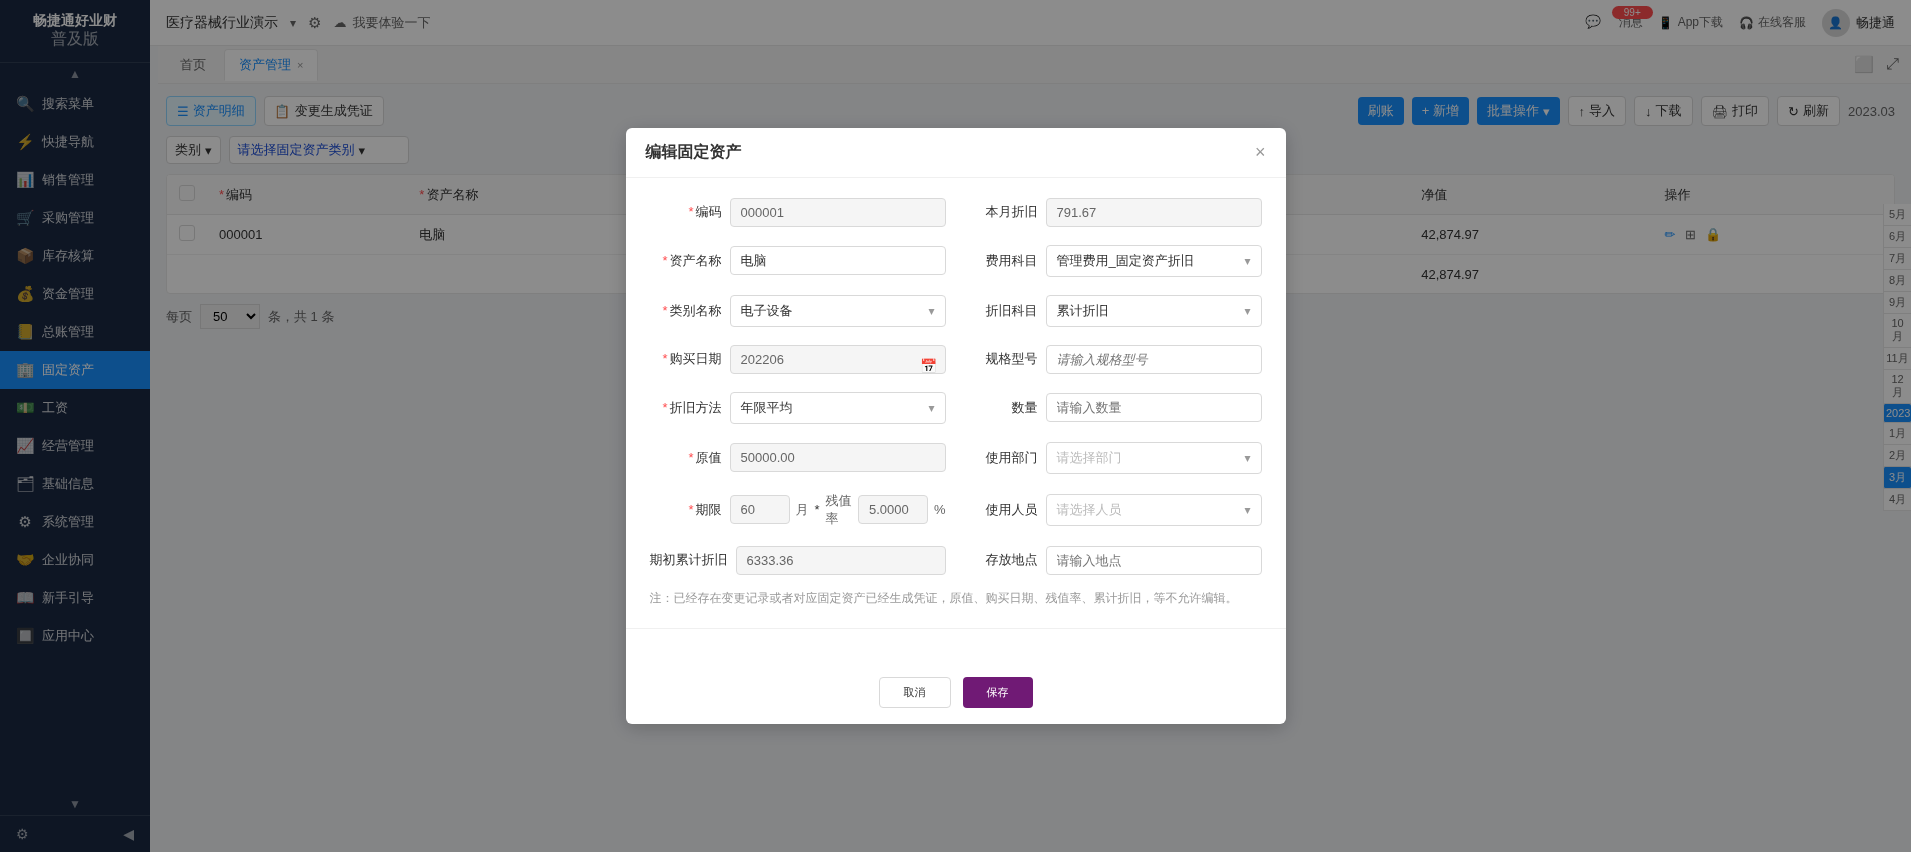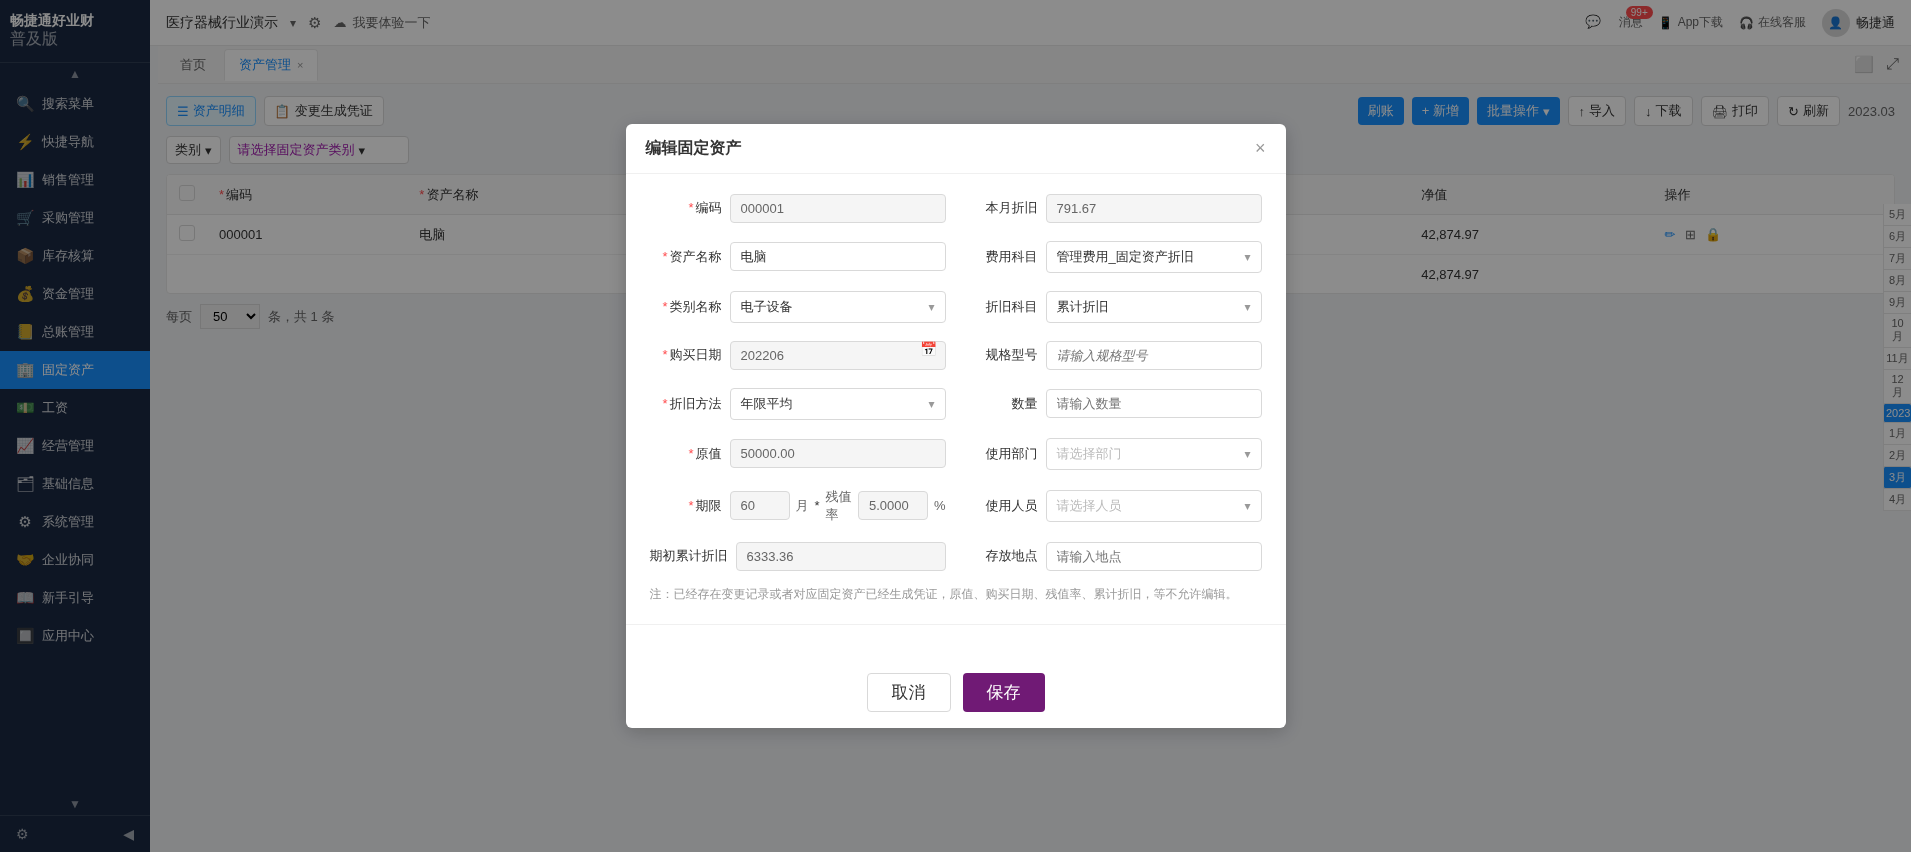--- a/index.html
+++ b/index.html
@@ -4,40 +4,40 @@
   <style>
     * { box-sizing: border-box; margin: 0; padding: 0; }
     body { font-family: "Microsoft YaHei", "PingFang SC", sans-serif; font-size: 13px; background: #f0f2f5; color: #333; }
 
     
     .app-layout { display: flex; height: 852px; overflow: hidden; }
     .sidebar { width: 150px; background: #1a2942; display: flex; flex-direction: column; color: #fff; flex-shrink: 0; }
     .main-area { flex: 1; display: flex; flex-direction: column; overflow: hidden; }
 
     
-    .sidebar-header { padding: 12px 10px; border-bottom: 1px solid rgba(255,255,255,0.1); }
+    .sidebar-header { padding: 12px 10px; border-bottom: 1px solid rgba(255,255,255,0.1); text-align: center; }
     .sidebar-logo { font-size: 14px; font-weight: bold; color: #fff; line-height: 1.2; }
     .sidebar-logo-sub { font-size: 16px; color: rgba(255,255,255,0.6); }
     .sidebar-scroll-up, .sidebar-scroll-down { text-align: center; padding: 4px; color: rgba(255,255,255,0.5); cursor: pointer; font-size: 12px; }
     .sidebar-nav { flex: 1; overflow: hidden; }
     .sidebar-item { display: flex; align-items: center; gap: 8px; padding: 10px 16px; cursor: pointer; color: rgba(255,255,255,0.8); font-size: 13px; transition: background 0.2s; }
     .sidebar-item.active { background: #1890ff; color: #fff; }
     .sidebar-item .icon { font-size: 15px; width: 18px; text-align: center; }
     .sidebar-footer { padding: 10px 16px; border-top: 1px solid rgba(255,255,255,0.1); display: flex; align-items: center; justify-content: space-between; }
     .sidebar-footer-icon { color: rgba(255,255,255,0.6); cursor: pointer; font-size: 14px; }
 
     
     .topbar { height: 46px; background: #fff; display: flex; align-items: center; padding: 0 16px; border-bottom: 1px solid #e8e8e8; gap: 12px; }
     .topbar-title { font-size: 14px; color: #333; }
     .topbar-dropdown { font-size: 12px; color: #666; cursor: pointer; }
     .topbar-gear { font-size: 15px; color: #666; cursor: pointer; }
     .topbar-experience { display: flex; align-items: center; gap: 6px; font-size: 13px; color: #666; cursor: pointer; }
     .topbar-right { margin-left: auto; display: flex; align-items: center; gap: 16px; }
     .topbar-badge-wrap { position: relative; cursor: pointer; }
-    .topbar-badge { background: #ff4d4f; color: #fff; font-size: 10px; border-radius: 10px; padding: 1px 5px; position: absolute; top: -8px; right: -10px; }
+    .topbar-badge { background: #ff4d4f; color: #fff; font-size: 10px; border-radius: 10px; padding: 1px 12px; position: absolute; top: -8px; right: -10px; }
     .topbar-icon-label { font-size: 12px; color: #666; display: flex; align-items: center; gap: 4px; cursor: pointer; }
     .topbar-user { display: flex; align-items: center; gap: 6px; font-size: 13px; color: #333; cursor: pointer; }
     .topbar-avatar { width: 28px; height: 28px; background: #d9d9d9; border-radius: 50%; display: flex; align-items: center; justify-content: center; font-size: 12px; }
 
     
     .tab-bar { height: 38px; background: #f5f5f5; display: flex; align-items: center; padding: 0 8px; border-bottom: 1px solid #e8e8e8; gap: 4px; margin-left: 8px; }
     .tab-item { padding: 6px 14px; font-size: 13px; color: #666; cursor: pointer; border-radius: 4px 4px 0 0; display: flex; align-items: center; gap: 6px; }
     .tab-item.active { background: #fff; color: #1890ff; border: 1px solid #e8e8e8; border-bottom: 1px solid #fff; }
     .tab-item .tab-close { font-size: 11px; color: #999; cursor: pointer; }
     .tab-actions { margin-left: auto; display: flex; gap: 4px; }
@@ -88,33 +88,33 @@
     .modal-body { padding: 20px 24px; }
     .modal-footer { padding: 16px 24px; border-top: 1px solid #f0f0f0; display: flex; justify-content: center; gap: 12px; }
 
     
     .form-grid { display: grid; grid-template-columns: 1fr 1fr; gap: 18px 20px; }
     .form-item { display: flex; align-items: center; gap: 8px; }
     .form-label { font-size: 13px; color: #333; white-space: nowrap; min-width: 72px; text-align: right; }
     .form-label .req { color: #ff4d4f; margin-right: 2px; }
     .form-input { flex: 1; border: 1px solid #d9d9d9; border-radius: 4px; padding: 6px 10px; font-size: 13px; color: #333; outline: none; }
     .form-input.readonly { background: #f5f5f5; color: #666; }
-    .form-input-wrap { flex: 1; position: relative; display: flex; align-items: flex-start; }
+    .form-input-wrap { flex: 1; position: relative; display: flex; align-items: flex-end; }
     .form-input-wrap .form-input { width: 100%; }
     .form-input-wrap .input-icon { position: absolute; right: 8px; color: #999; font-size: 14px; cursor: pointer; }
     .form-select-wrap { flex: 1; border: 1px solid #d9d9d9; border-radius: 4px; padding: 6px 10px; font-size: 13px; color: #333; display: flex; align-items: center; justify-content: space-between; cursor: pointer; background: #fff; }
     .form-select-wrap .arrow { color: #999; font-size: 12px; }
     .form-inline { display: flex; align-items: center; gap: 6px; flex: 1; }
     .form-inline .form-input { width: 60px; flex: none; }
     .form-inline .unit { color: #666; font-size: 13px; }
     .form-inline .form-input.rate { width: 70px; }
     .form-note { font-size: 12px; color: #999; margin-top: 14px; line-height: 1.6; }
 
     
-    .btn { padding: 7px 24px; font-size: 17px; border-radius: 4px; cursor: pointer; border: none; margin-top: 32px; }
+    .btn { padding: 7px 24px; font-size: 11px; border-radius: 4px; cursor: pointer; border: none; margin-top: 32px; }
     .btn-default { background: #fff; color: #333; border: 1px solid #d9d9d9; }
     .btn-primary { background: #701a75; color: #fff; }
   </style>
 </head>
 <body>
 
 <div class="app-layout">
 
   <div class="sidebar">
     <div class="sidebar-header">
@@ -276,21 +276,21 @@
         </button>
         <span style="margin-left:auto;font-size:13px;color:#666">2023.03</span>
       </div>
 
       <div class="filter-row">
         <div class="filter-select">
           <span>类别</span>
           <span>▾</span>
         </div>
         <div class="filter-select" style="min-width:180px;">
-          <span style="color:#a21caf">请选择固定资产类别</span>
+          <span style="color:#1d4ed8">请选择固定资产类别</span>
           <span>▾</span>
         </div>
       </div>
 
       <div class="table-wrap">
         <table>
           <thead>
             <tr>
               <th style="width:36px"><span class="table-checkbox"></span></th>
               <th><span class="required-star">*</span>编码</th>

